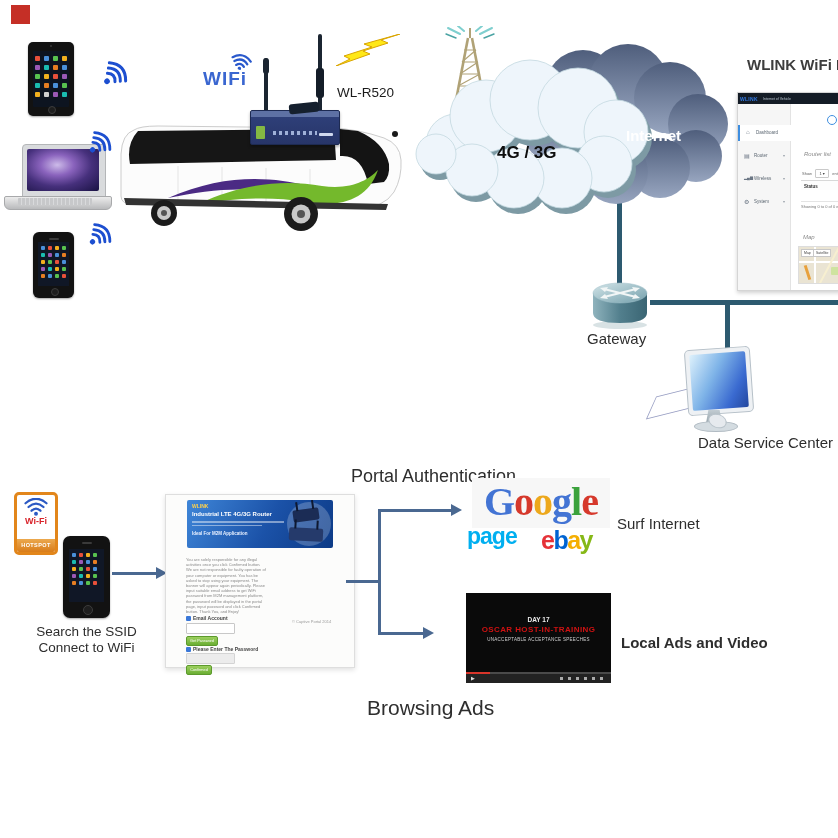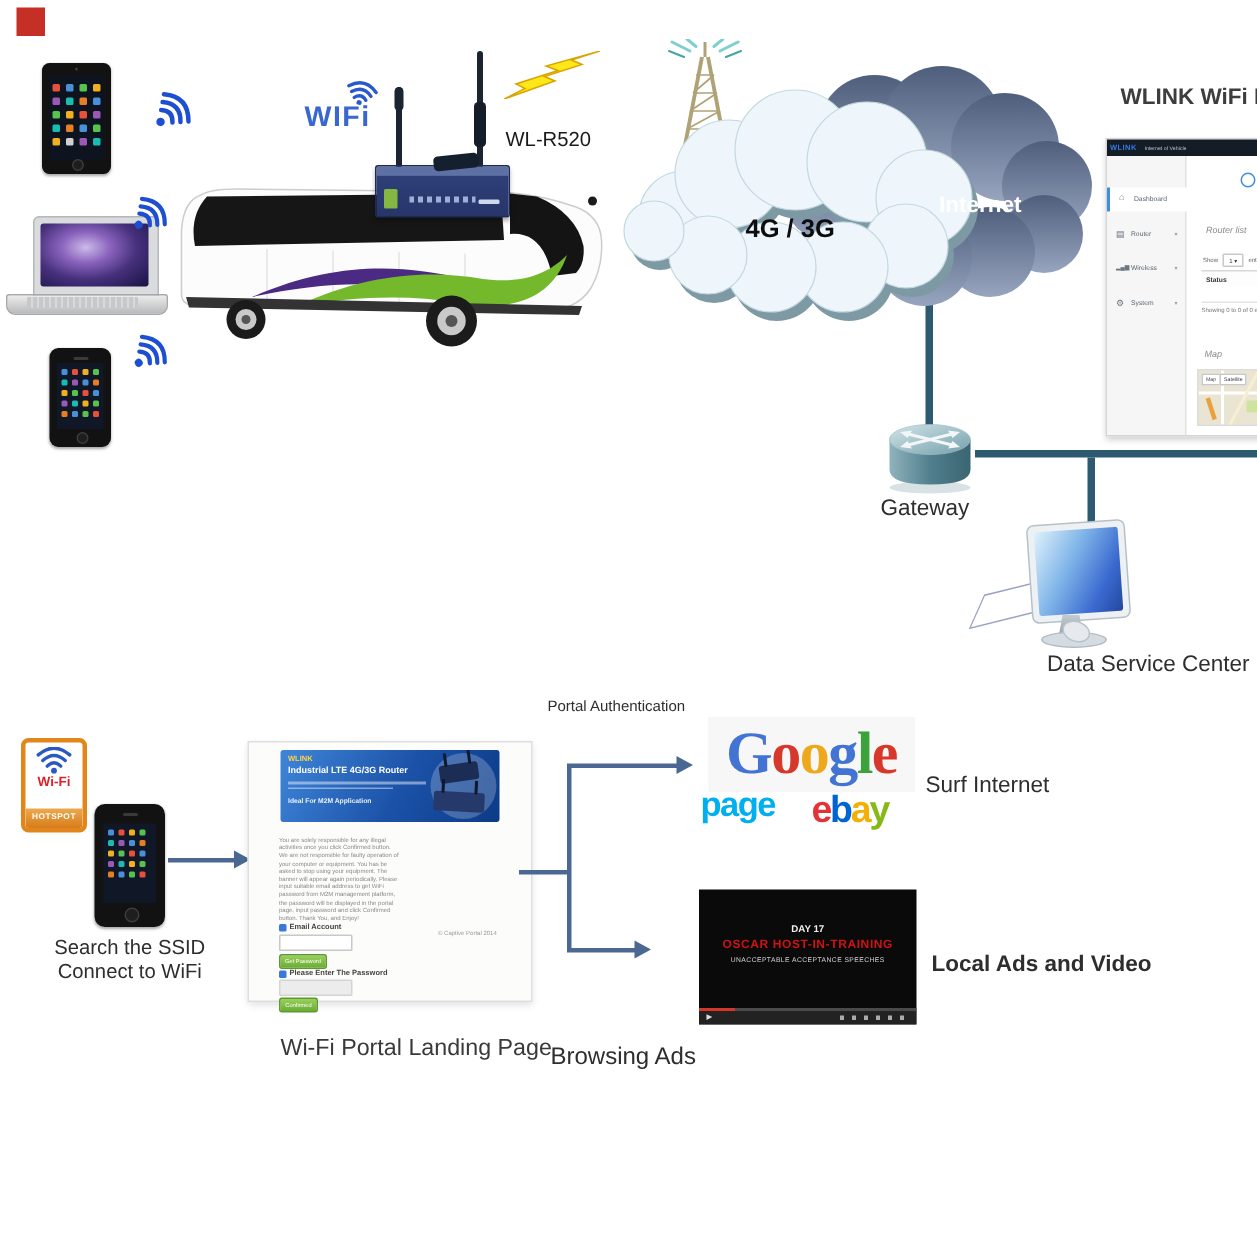--- a/index.html
+++ b/index.html
@@ -134,22 +134,22 @@
   .lp-copy{position:absolute;left:126px;top:124px;font-size:4px;color:#9a9a9a;white-space:nowrap;}
   .lp-ico{position:absolute;width:5px;height:5px;background:#3b78d8;border-radius:1px;}
   .lp-label{position:absolute;font-size:5px;font-weight:bold;color:#444;white-space:nowrap;}
   .lp-input{position:absolute;left:20px;width:47px;height:9px;background:#fff;border:1px solid #c8c8c8;border-radius:1px;}
   .lp-input.gray{background:#ececec;border-color:#d4d4d4;}
   .lp-btn{position:absolute;left:20px;height:8px;border-radius:2px;border:1px solid #5c9a2c;
           background:linear-gradient(#9ccf5e,#6aae33);color:#fff;font-size:3.8px;text-align:center;line-height:8px;}
   .lp-cap{left:187px;top:690px;font-size:15.5px;color:#3a3a3a;}
 
   
-  .portal-auth{left:365px;top:466px;font-size:10px;}
-  .browsing-ads{left:367px;top:661px;font-size:16px;margin-top:35px;}
+  .portal-auth{left:351px;top:466px;font-size:18px;}
+  .browsing-ads{left:367px;top:661px;font-size:21px;margin-top:35px;}
   .surf{left:617px;top:515px;}
   .localads{left:621px;top:634px;font-weight:bold;}
 
   
   .google-box{left:472px;top:478px;width:138px;height:50px;background:#f7f7f7;text-align:center;}
   .google-box span{font-family:"Liberation Serif",serif;font-weight:bold;font-size:40px;letter-spacing:-1px;line-height:48px;}
   .skype{left:467px;top:523px;font-size:23px;font-weight:bold;color:#00aff0;letter-spacing:-1px;}
   .ebay{left:541px;top:526px;font-size:25px;font-weight:bold;letter-spacing:-1.5px;}
 
   
@@ -482,21 +482,20 @@
 
     <div class="lp-ico" style="left:20px;top:121px"></div>
     <div class="lp-label" style="left:27px;top:120px">Email Account</div>
     <div class="lp-input" style="top:128px"></div>
     <div class="lp-btn" style="top:141px;width:30px">Get Password</div>
     <div class="lp-ico" style="left:20px;top:152px"></div>
     <div class="lp-label" style="left:27px;top:151px">Please Enter The Password</div>
     <div class="lp-input gray" style="top:158px"></div>
     <div class="lp-btn" style="top:170px;width:24px">Confirmed</div>
   </div>
-  <div class="abs lp-cap">Wi-Fi Portal Landing Page</div>
 
   <div class="lbl portal-auth">Portal Authentication</div>
   <div class="abs blueline" style="left:346px;top:580px;width:34px;height:2.5px"></div>
   <div class="abs blueline" style="left:378px;top:510px;width:2.5px;height:122px"></div>
   <div class="abs blueline" style="left:378px;top:509px;width:74px;height:2.5px"></div>
   <div class="abs arrow-head" style="left:451px;top:504px"></div>
   <div class="abs blueline" style="left:378px;top:632px;width:46px;height:2.5px"></div>
   <div class="abs arrow-head" style="left:423px;top:627px"></div>
   <div class="lbl browsing-ads">Browsing Ads</div>
 

